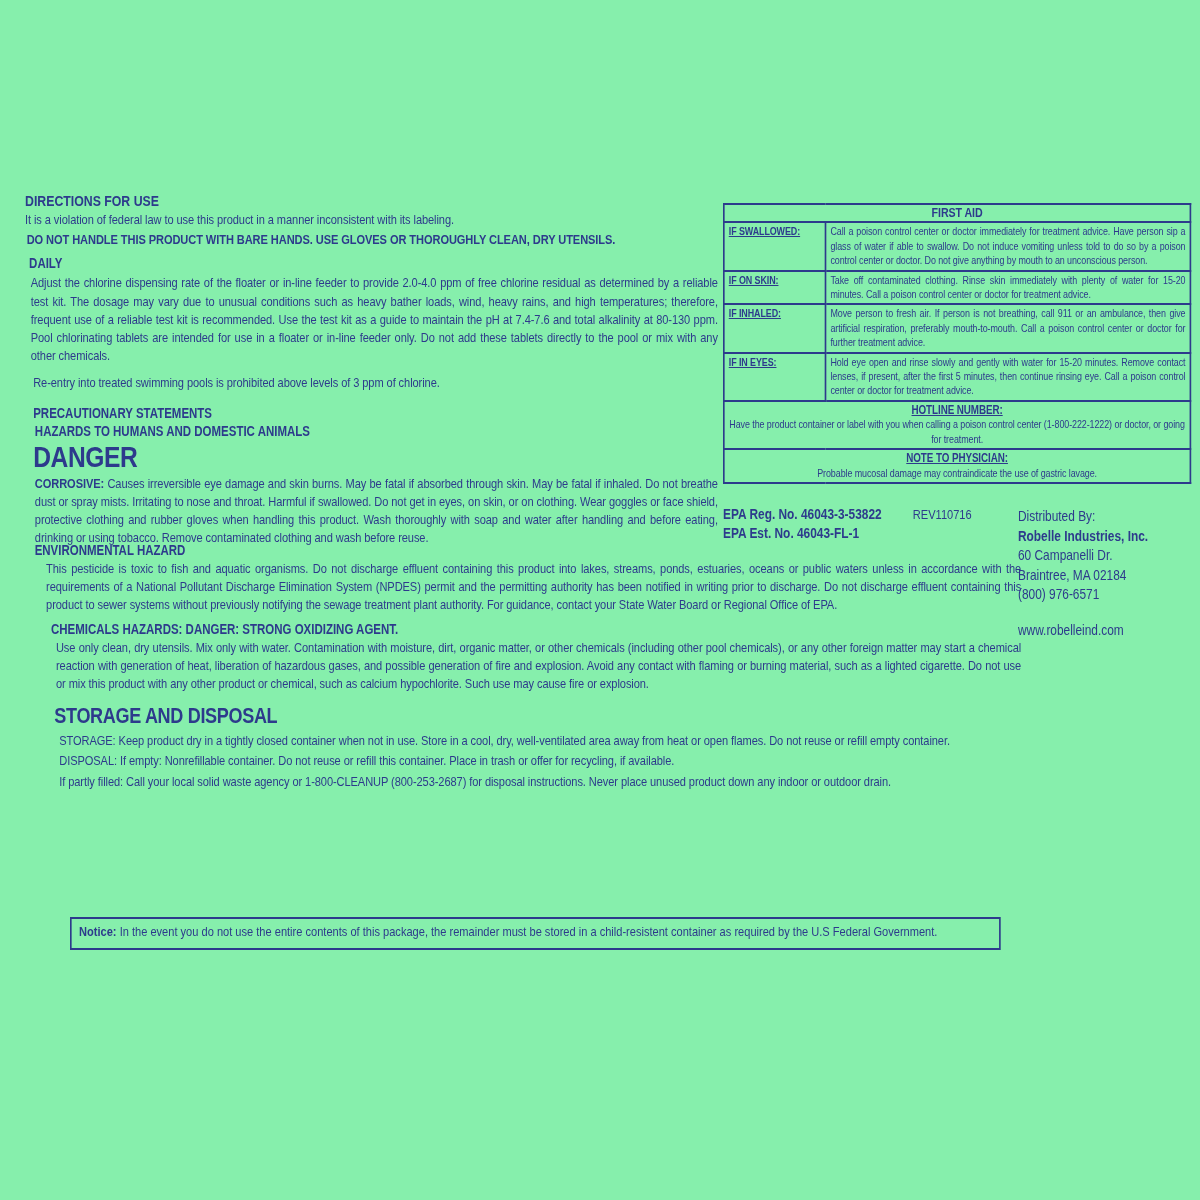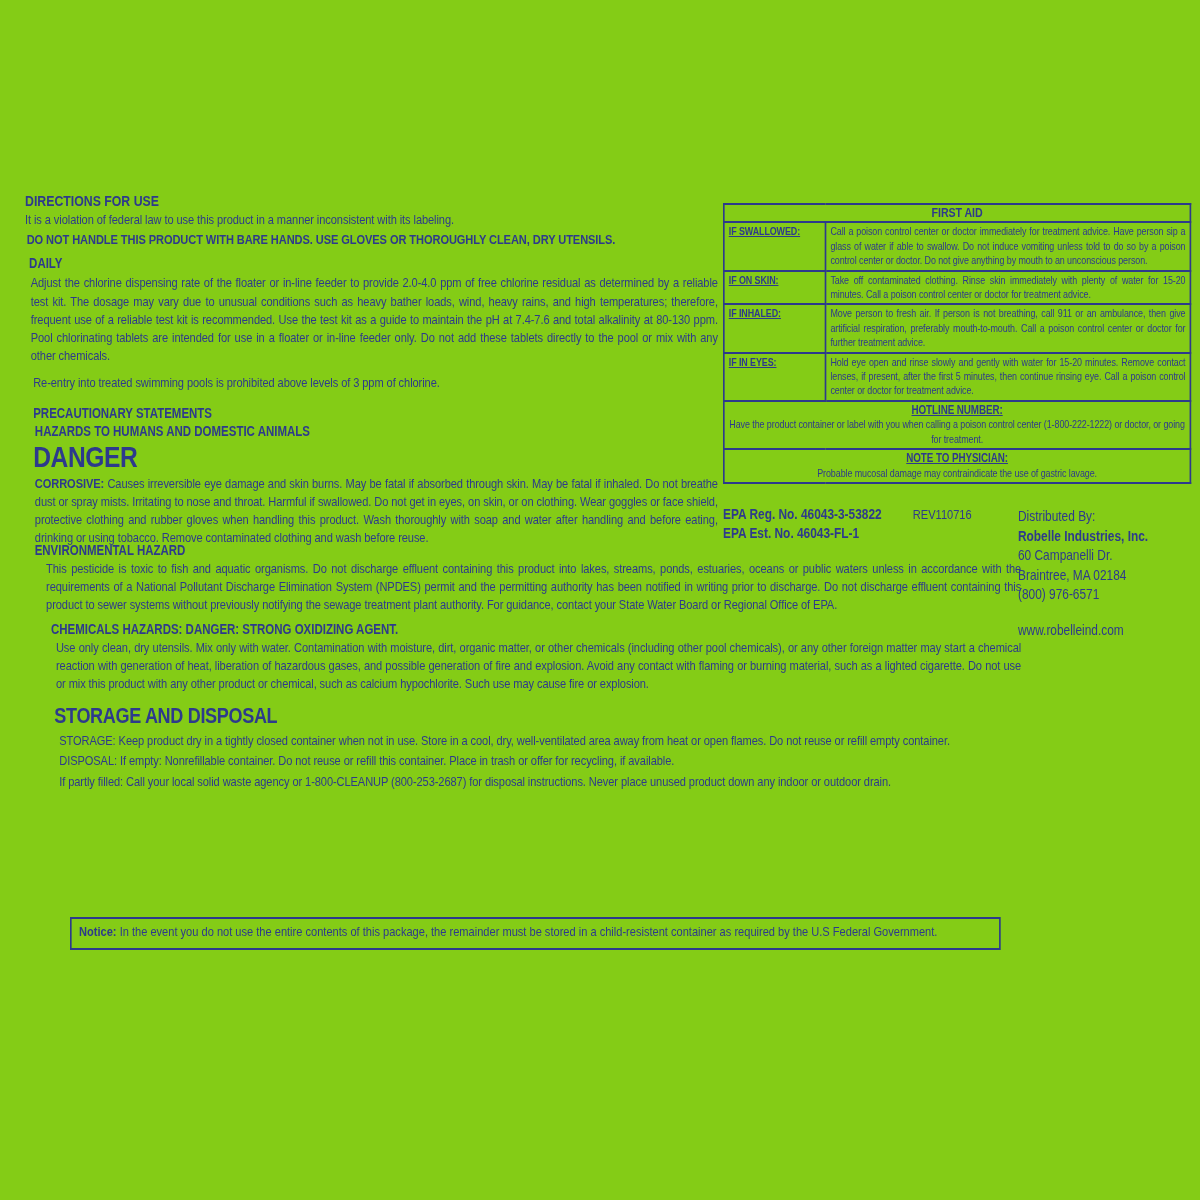--- a/index.html
+++ b/index.html
@@ -1,17 +1,17 @@
 <!DOCTYPE html>
 <html><head>
 <meta charset="utf-8">
 <style>
   html,body{margin:0;padding:0;background:#ffffff;}
   .sheet{
-    position:relative;width:1200px;height:1200px;background:#84cc16;overflow:hidden;
+    position:relative;width:1200px;height:1200px;background:#86efac;overflow:hidden;
     font-family:"Liberation Sans", sans-serif;color:#2d3a8c;
   }
   
   .cx{transform:scaleX(0.82);transform-origin:0 0;}
 
   .b{font-weight:bold;}
   .t{font-size:13.5px;line-height:18.2px;letter-spacing:-0.1px;margin:0 0 2px 0;}
   .just{text-align:justify;}
 
   

